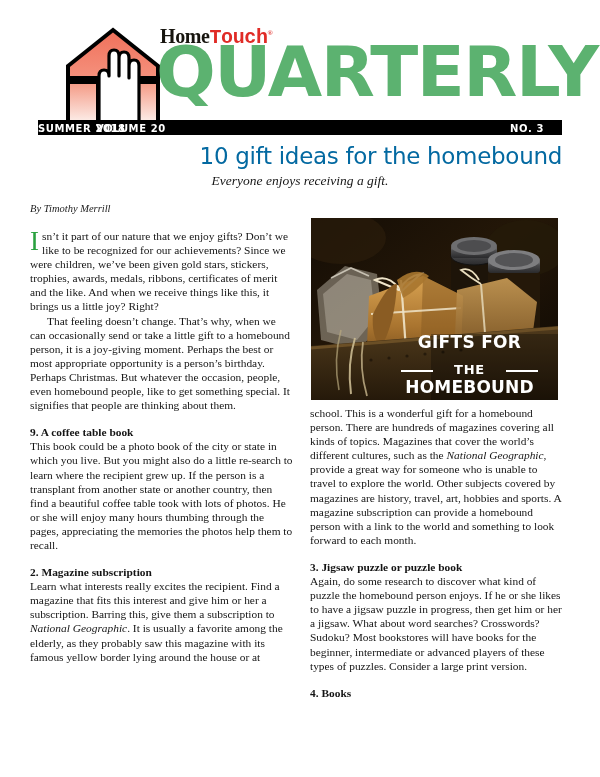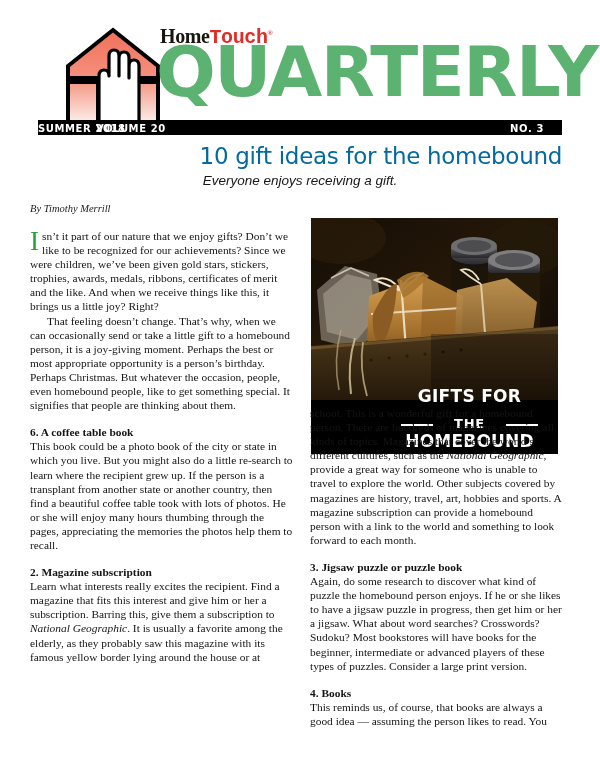--- a/index.html
+++ b/index.html
@@ -110,21 +110,21 @@
     font-weight: normal;
     color: #0369a1;
     letter-spacing: -0.3px;
   }
   .deck {
     position: absolute;
     left: 38px;
     top: 173px;
     width: 524px;
     text-align: center;
-    font-family: Liberation Sans, sans-serif;
+    font-family: Liberation Serif, serif;
     font-style: italic;
     font-size: 13.5px;
     color: #161616;
   }
 
   
   .byline {
     position: absolute;
     left: 30px;
     top: 203px;
@@ -175,21 +175,21 @@
     padding-top: 1px;
     margin-bottom: -2px;
   }
 
   
   .photo {
     position: absolute;
     left: 311px;
     top: 218px;
     width: 247px;
-    height: 236px;
+    height: 182px;
     overflow: hidden;
     background: #000000;
   }
   .photo svg { display: block; }
   .photo-caption {
     position: absolute;
     right: 6px;
     bottom: 4px;
     width: 165px;
     text-align: center;
@@ -355,30 +355,29 @@
       <div class="cap-l1">GIFTS FOR</div>
       <div class="cap-l2">THE</div>
       <div class="cap-l3">HOMEBOUND</div>
     </div>
   </div>
 
   <div class="col col-left">
     <p><span class="dropcap">I</span><span>sn’t it part of our nature that we enjoy gifts? Don’t we like to be recognized for our achievements? Since we were children, we’ve been given gold stars, stickers, trophies, awards, medals, ribbons, certificates of merit and the like. And when we receive things like this, it brings us a little joy? Right?</span></p>
     <p class="indent">That feeling doesn’t change. That’s why, when we can occasionally send or take a little gift to a homebound person, it is a joy-giving moment. Perhaps the best or most appropriate opportunity is a person’s birthday. Perhaps Christmas. But whatever the occasion, people, even homebound people, like to get something special. It signifies that people are thinking about them.</p>
 
-    <h3 class="spaced">6. A coffee table book</h3>
+    <h3 class="spaced">9. A coffee table book</h3>
     <p>This book could be a photo book of the city or state in which you live. But you might also do a little re-search to learn where the recipient grew up. If the person is a transplant from another state or another country, then find a beautiful coffee table took with lots of photos. He or she will enjoy many hours thumbing through the pages, appreciating the memories the photos help them to recall.</p>
 
     <h3 class="spaced">2. Magazine subscription</h3>
     <p><span>Learn what interests really excites the recipient. Find a magazine that fits this interest and give him or her a subscription. Barring this, give them a subscription to </span><i>National Geographic</i><span>. It is usually a favorite among the elderly, as they probably saw this magazine with its famous yellow border lying around the house or at</span></p>
   </div>
 
   <div class="col col-right">
     <p><span>school. This is a wonderful gift for a homebound person. There are hundreds of magazines covering all kinds of topics. Magazines that cover the world’s different cultures, such as the </span><i>National Geographic</i><span>, provide a great way for someone who is unable to travel to explore the world. Other subjects covered by magazines are history, travel, art, hobbies and sports. A magazine subscription can provide a homebound person with a link to the world and something to look forward to each month.</span></p>
 
     <h3 class="spaced">3. Jigsaw puzzle or puzzle book</h3>
     <p>Again, do some research to discover what kind of puzzle the homebound person enjoys. If he or she likes to have a jigsaw puzzle in progress, then get him or her a jigsaw. What about word searches? Crosswords? Sudoku? Most bookstores will have books for the beginner, intermediate or advanced players of these types of puzzles. Consider a large print version.</p>
 
     <h3 class="spaced">4. Books</h3>
-    <p>This reminds us, of course, that books are always a good idea — assuming the person likes to read. You</p>
   </div>
 
 </div>
 
 </body></html>

